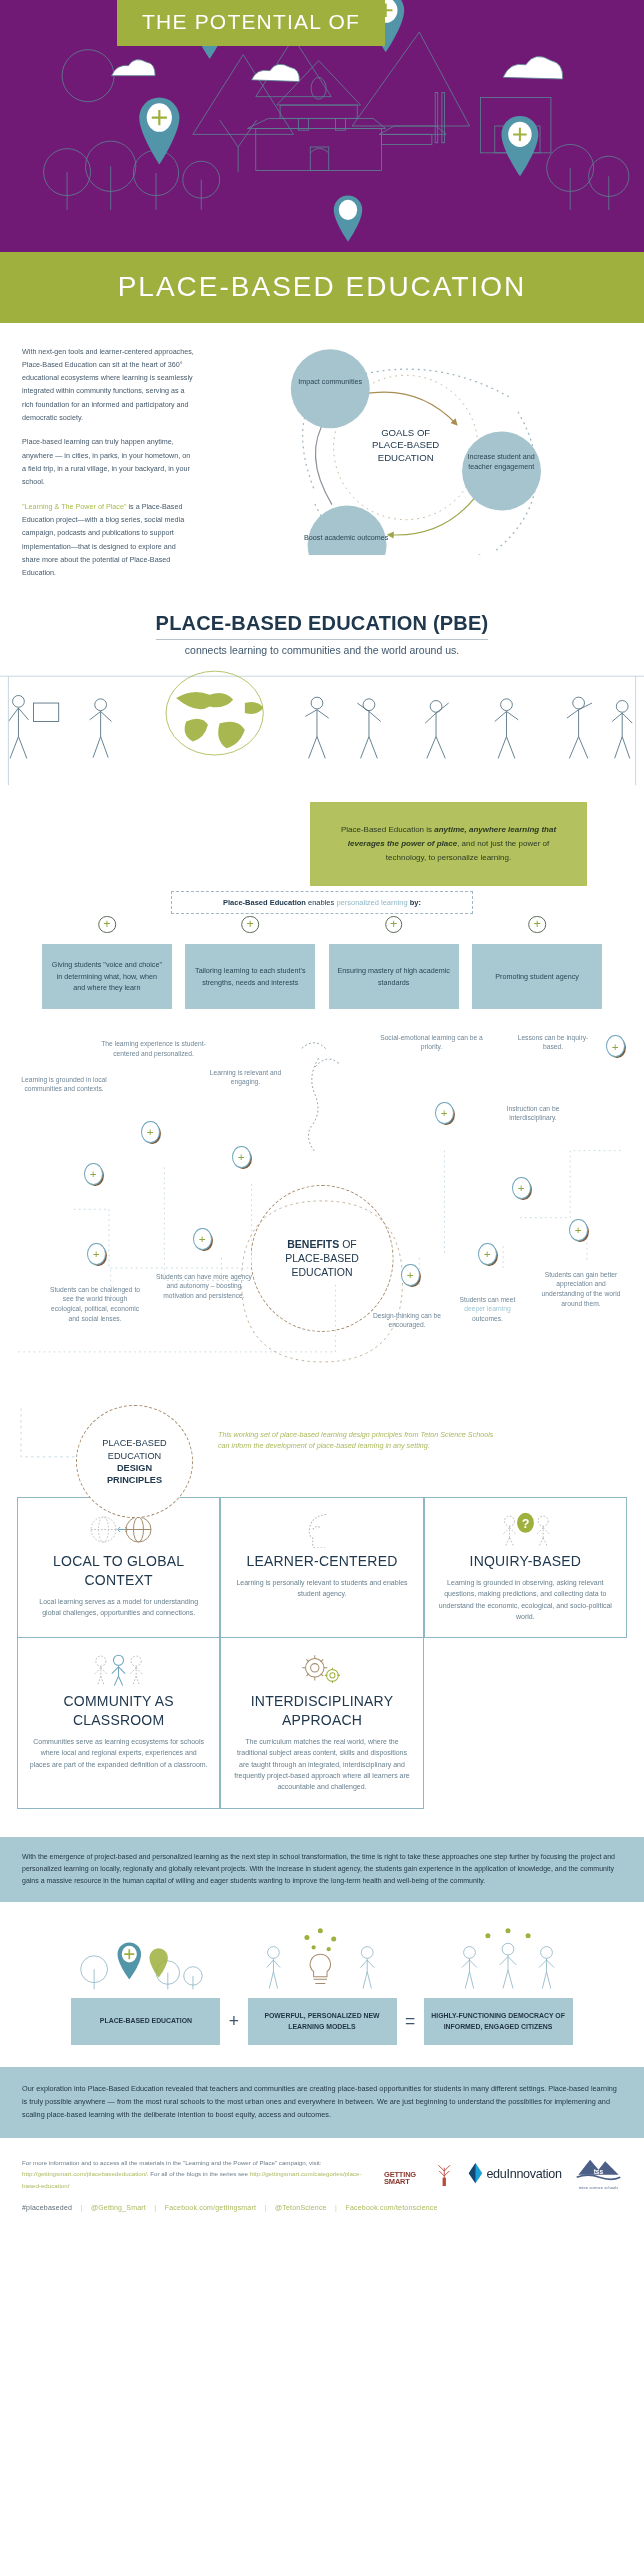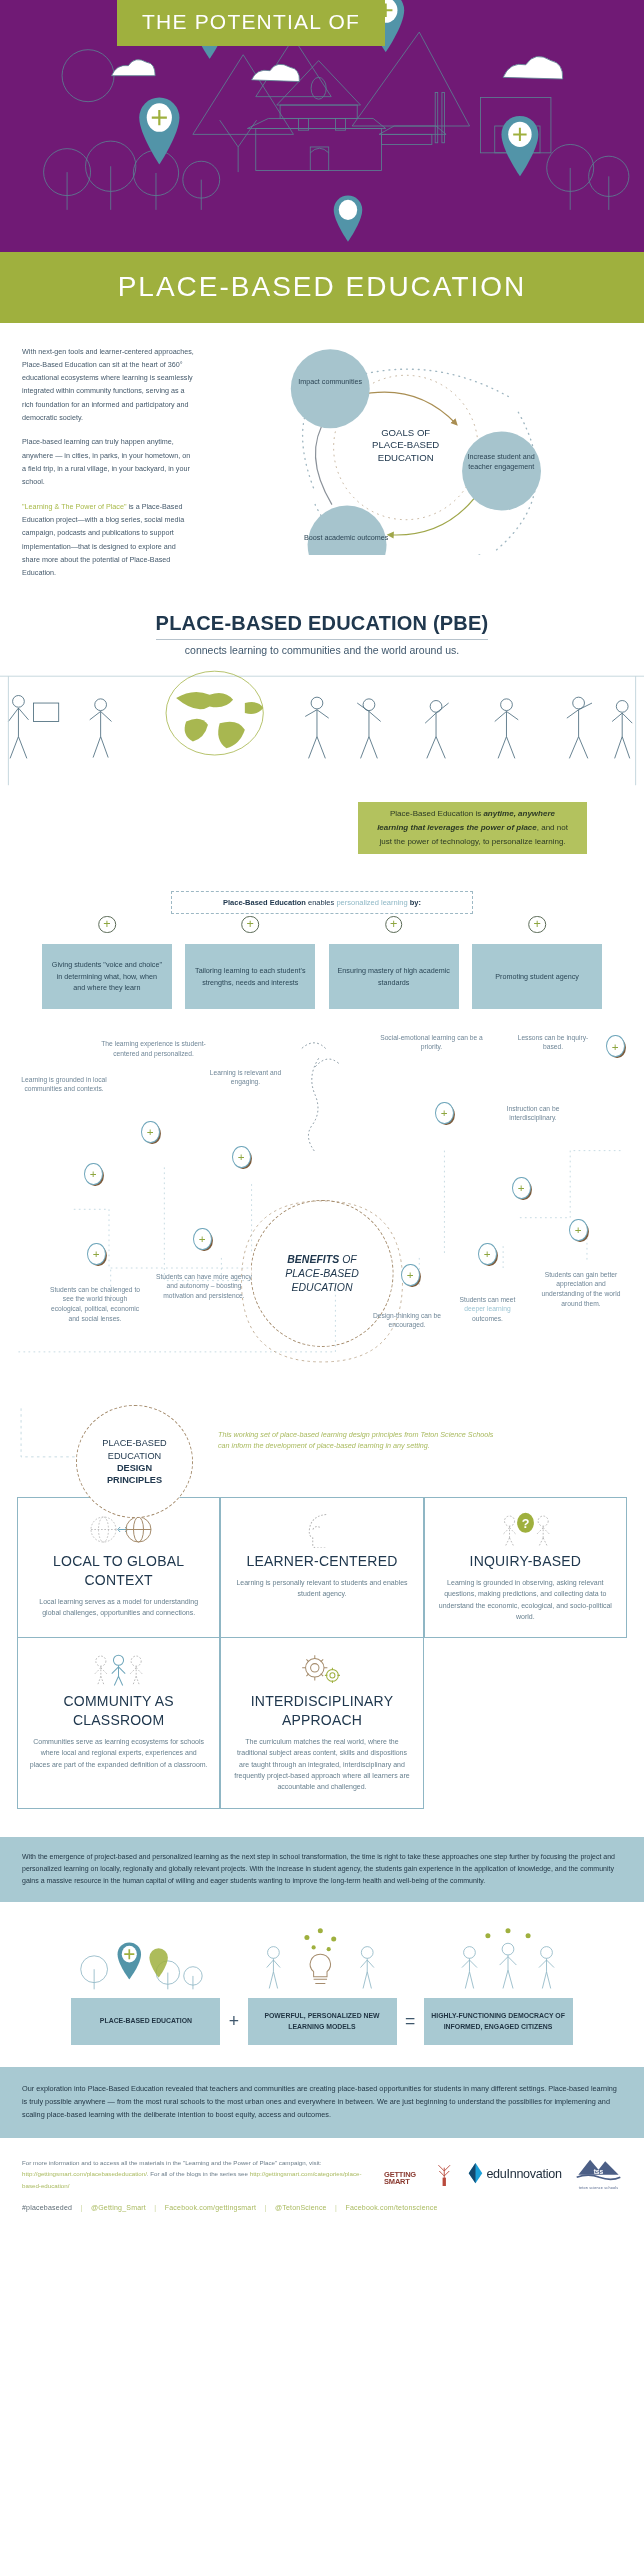--- a/index.html
+++ b/index.html
@@ -44,23 +44,23 @@
     display: inline-block; padding-bottom: 3.4px; border-bottom: 0.8px solid #b7c3cc;
   }
   .pbe-heading .sub { font-size: 10.5px; color: #3f576c; margin-top: 4.2px; font-weight: 300; }
 
   
   .map-band { position: relative; height: 126px; }
 
   
   .quote-row { position: relative; height: 101px; }
   .quote-box {
-    position: absolute; right: 57px; top: 15px; width: 229px;
+    position: absolute; right: 57px; top: 15px; width: 277px;
     background: #b3c25e; color: #2c3a24;
-    padding: 5px 17px; text-align: center;
+    padding: 21px 17px; text-align: center;
     font-size: 8px; line-height: 1.75;
   }
   .quote-box em { font-style: italic; font-weight: bold; }
 
   
   .enables { position: relative; padding: 3.4px 0 23.5px 0; }
   .enables-label {
     margin: 0 auto; width: 302px; text-align: center;
     border: 0.8px dashed #9db8c4; padding: 5.9px 8.4px;
     font-size: 7.5px; color: #20384e; background:#fff;
@@ -78,24 +78,24 @@
     position: absolute; top: -28.5px; left: 50%; transform: translateX(-50%);
     width: 17.6px; height: 17.6px; border-radius: 50%;
     border: 0.8px solid #5b6b57; background: #fff;
     display: flex; align-items: center; justify-content: center;
     color: #8ea63f; font-size: 12.6px; line-height: 1;
   }
 
   
   .benefits { position: relative; height: 361px; }
   .benefits-center {
-    position: absolute; left: 50%; top: 167px; transform: translateX(-50%);
+    position: absolute; left: 50%; top: 152px; transform: translateX(-50%);
     width: 143px; height: 147px; border-radius: 50%;
     border: 0.8px dashed #a58c6d;
-    display: flex; align-items: center; justify-content: center; text-align: center; font-style: italic;
+    display: flex; align-items: center; justify-content: center; text-align: center;
   }
   .benefits-center .bc-txt { font-size: 10.5px; line-height: 1.35; color: #20384e; }
   .benefits-center .bc-txt b { font-weight: bold; }
   .bnode { position: absolute; text-align: center; font-size: 6.7px; line-height: 1.45; color: #6f8697; width: 88px; }
   .bplus {
     position:absolute; width: 18.5px; height: 22px; border-radius: 50%;
     border: 0.8px solid #6fa6bb; background:#fff;
     display:flex;align-items:center;justify-content:center;
     color:#8ea63f; font-size: 11.7px;
     box-shadow: 1.7px 1.7px 0 -0.8px #7c5a3a;

